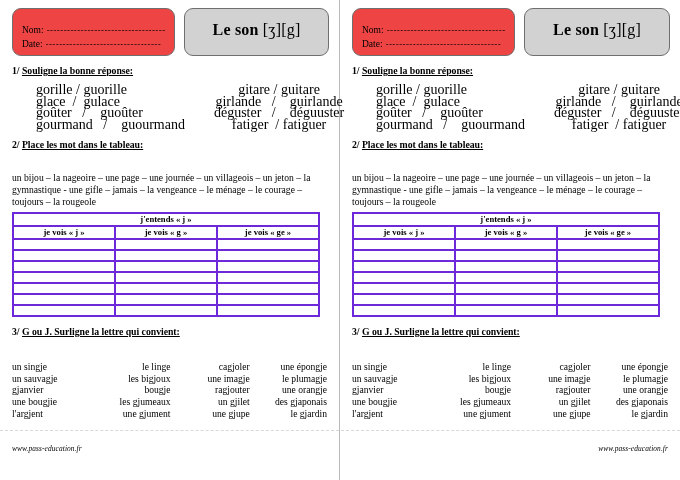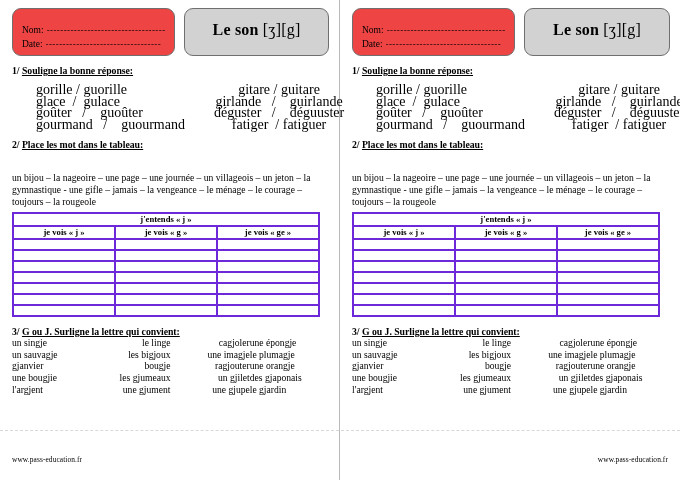--- a/index.html
+++ b/index.html
@@ -120,44 +120,45 @@
     text-align: center;
     font-size: 8.6px;
     height: 13px;
     padding-bottom: 1px;
     white-space: nowrap;
   }
 
   
   .ex3-cols {
     display: flex;
-    margin-top: 0;
+    margin-top: 24px;
   }
   .ex3-col { flex: 0 0 25%; }
   .ex3-col.c2, .ex3-col.c3 { text-align: right; }
-  .ex3-col.c4 { padding-right: 2px; }
+  .ex3-col.c4 { text-align: right; padding-right: 2px; }
   .ex3-line {
     font-size: 9.6px;
     line-height: 11.8px;
     white-space: nowrap;
   }
 
   
   .cutline {
     position: absolute;
     left: 0; right: 0;
     top: 430px;
     height: 0;
     border-top: 1px dashed #d8d8d8;
   }
   .footer {
     position: absolute;
-    bottom: 16px;
+    bottom: 27px;
     font-size: 7.4px;
     letter-spacing: 0.1px;
+    font-style: italic;
   }
   .footer.left-pos { left: 12px; }
   .footer.right-pos { right: 12px; }
 </style>
 </head>
 <body>
 
 <div id="page">
   <div class="halves">
 

